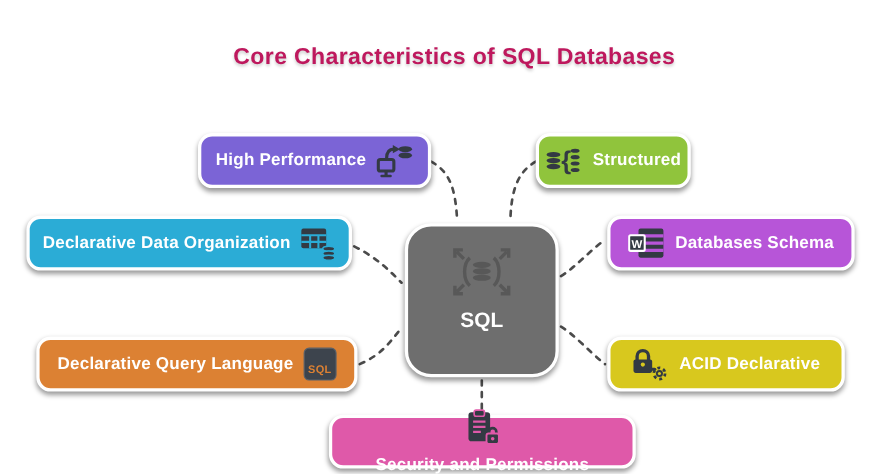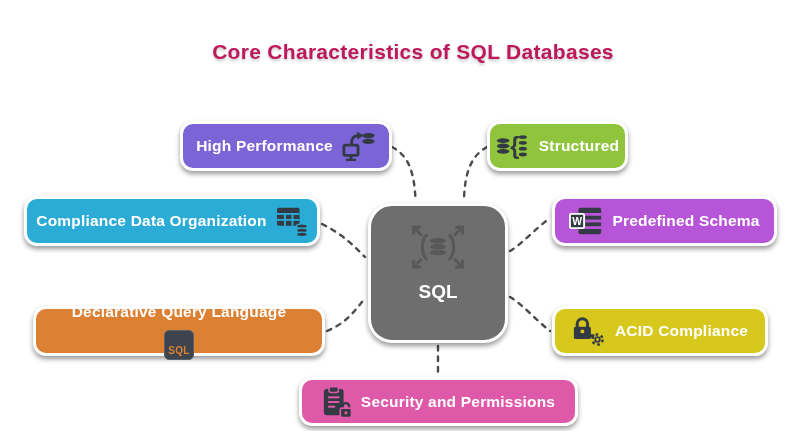--- a/index.html
+++ b/index.html
@@ -11,23 +11,23 @@
          text-shadow:0 2px 3px rgba(0,0,0,.22);}
   .node{position:absolute;box-sizing:border-box;border:3px solid #fff;border-radius:13px;
         display:flex;align-items:center;justify-content:center;gap:9px;padding:0 20px;
         box-shadow:0 3px 5px rgba(0,0,0,.40);}
   .node .label{color:#fff;font-weight:bold;font-size:15.5px;white-space:nowrap;letter-spacing:.2px;}
   .ic{flex:0 0 auto;display:block;}
   .n0{left:180px;top:121px;width:212px;height:50px;}
   .n1{left:487px;top:121px;width:141px;height:50px;}
   .n2{left:24px; top:196px;width:296px;height:50px;}
   .n3{left:552px;top:196px;width:225px;height:50px;}
-  .n4{left:33px; top:306px;width:292px;height:50px;flex-direction:column;}
+  .n4{left:33px; top:306px;width:292px;height:50px;}
   .n5{left:552px;top:306px;width:216px;height:50px;}
-  .n6{left:299px;top:377px;width:279px;height:49px;}
+  .n6{left:299px;top:377px;width:279px;height:49px;flex-direction:column;}
   .center{left:368px;top:203px;width:140px;height:140px;border-radius:24px;
           flex-direction:column;justify-content:flex-start;padding:16px 4px 0;gap:5px;}
   .center-label{text-align:center;color:#fff;font-weight:bold;font-size:19px;line-height:1.35;}
   .center-label span{display:block;}
   .sqlbadge{flex:0 0 auto;width:30px;height:30px;background:#3d444d;border:1px solid #59616b;
             border-radius:5px;display:flex;align-items:flex-end;justify-content:center;
             padding-bottom:3px;box-sizing:border-box;}
   .sqlbadge span{font-size:10px;font-weight:bold;color:var(--c);letter-spacing:.3px;}
 </style>
 </head>
@@ -68,21 +68,21 @@
       <text x="16" y="23" font-size="26" font-weight="bold" font-family="Liberation Sans, sans-serif">{</text>
       <ellipse cx="30" cy="4" rx="4.5" ry="2.1"></ellipse>
       <ellipse cx="30" cy="10.5" rx="4.5" ry="2.1"></ellipse>
       <ellipse cx="30" cy="17" rx="4.5" ry="2.1"></ellipse>
       <ellipse cx="30" cy="23.5" rx="4.5" ry="2.1"></ellipse>
     </svg>
     <span class="label">Structured</span>
   </div>
 
   <div class="node n2" style="background: rgb(43, 172, 214); --c: #2bacd6;">
-    <span class="label">Compliance Data Organization</span>
+    <span class="label">Declarative Data Organization</span>
     <svg class="ic" width="32" height="32" viewBox="0 0 34 32" fill="currentColor" style="color: rgb(51, 58, 67);">
       <rect x="1" y="2" width="24" height="19" rx="2"></rect>
       <g stroke="var(--c)" stroke-width="2">
         <line x1="1" y1="8.5" x2="25" y2="8.5"></line>
         <line x1="1" y1="14.8" x2="25" y2="14.8"></line>
         <line x1="9.5" y1="8.5" x2="9.5" y2="21"></line>
         <line x1="17.5" y1="8.5" x2="17.5" y2="21"></line>
       </g>
       <g stroke="var(--c)" stroke-width="1.4">
         <ellipse cx="27.5" cy="21.5" rx="5.8" ry="2.4"></ellipse>
@@ -96,41 +96,41 @@
     <svg class="ic" width="34" height="30" viewBox="0 0 36 30" fill="currentColor" style="color: rgb(51, 58, 67);">
       <rect x="10" y="1" width="24" height="28" rx="2"></rect>
       <g stroke="var(--c)" stroke-width="3">
         <line x1="10" y1="8" x2="34" y2="8"></line>
         <line x1="10" y1="15" x2="34" y2="15"></line>
         <line x1="10" y1="22" x2="34" y2="22"></line>
       </g>
       <rect x="1" y="7.5" width="15" height="15" rx="1.5" stroke="#fff" stroke-width="2"></rect>
       <text x="8.5" y="19.5" fill="#fff" font-size="11" font-weight="bold" text-anchor="middle" font-family="Liberation Sans, sans-serif">W</text>
     </svg>
-    <span class="label">Predefined Schema</span>
+    <span class="label">Databases Schema</span>
   </div>
 
   <div class="node n4" style="background: rgb(220, 129, 51); --c: #dc8133;">
     <span class="label">Declarative Query Language</span>
     <div class="sqlbadge">
       <span>SQL</span>
     </div>
   </div>
 
   <div class="node n5" style="background: rgb(216, 200, 30); --c: #d8c81e;">
     <svg class="ic" width="34" height="32" viewBox="0 0 36 32" fill="currentColor" style="color: rgb(51, 58, 67);">
       <path d="M5.5 12 V8.5 a5.5 5.5 0 0 1 11 0 V12" fill="none" stroke="currentColor" stroke-width="3.2"></path>
       <rect x="2" y="11.5" width="18" height="13" rx="2"></rect>
       <circle cx="11" cy="16.5" r="2" fill="var(--c)"></circle>
       <rect x="16" y="19.5" width="8" height="3" rx="1.5"></rect>
       <circle cx="27" cy="25" r="3.4"></circle>
       <circle cx="27" cy="25" r="5.4" fill="none" stroke="currentColor" stroke-width="2.6" stroke-dasharray="2.8 2.9"></circle>
       <circle cx="27" cy="25" r="1.5" fill="var(--c)"></circle>
     </svg>
-    <span class="label">ACID Compliance</span>
+    <span class="label">ACID Declarative</span>
   </div>
 
   <div class="node n6" style="background: rgb(223, 89, 169); --c: #df59a9;">
     <svg class="ic" width="30" height="34" viewBox="0 0 32 34" fill="currentColor" style="color: rgb(51, 58, 67);">
       <rect x="2" y="3" width="21" height="28" rx="3"></rect>
       <rect x="7.5" y="0.8" width="10" height="6" rx="2" stroke="var(--c)" stroke-width="1.6"></rect>
       <g stroke="var(--c)" stroke-width="2.2">
         <line x1="6.5" y1="12" x2="18.5" y2="12"></line>
         <line x1="6.5" y1="17" x2="18.5" y2="17"></line>
         <line x1="6.5" y1="22" x2="14" y2="22"></line>

